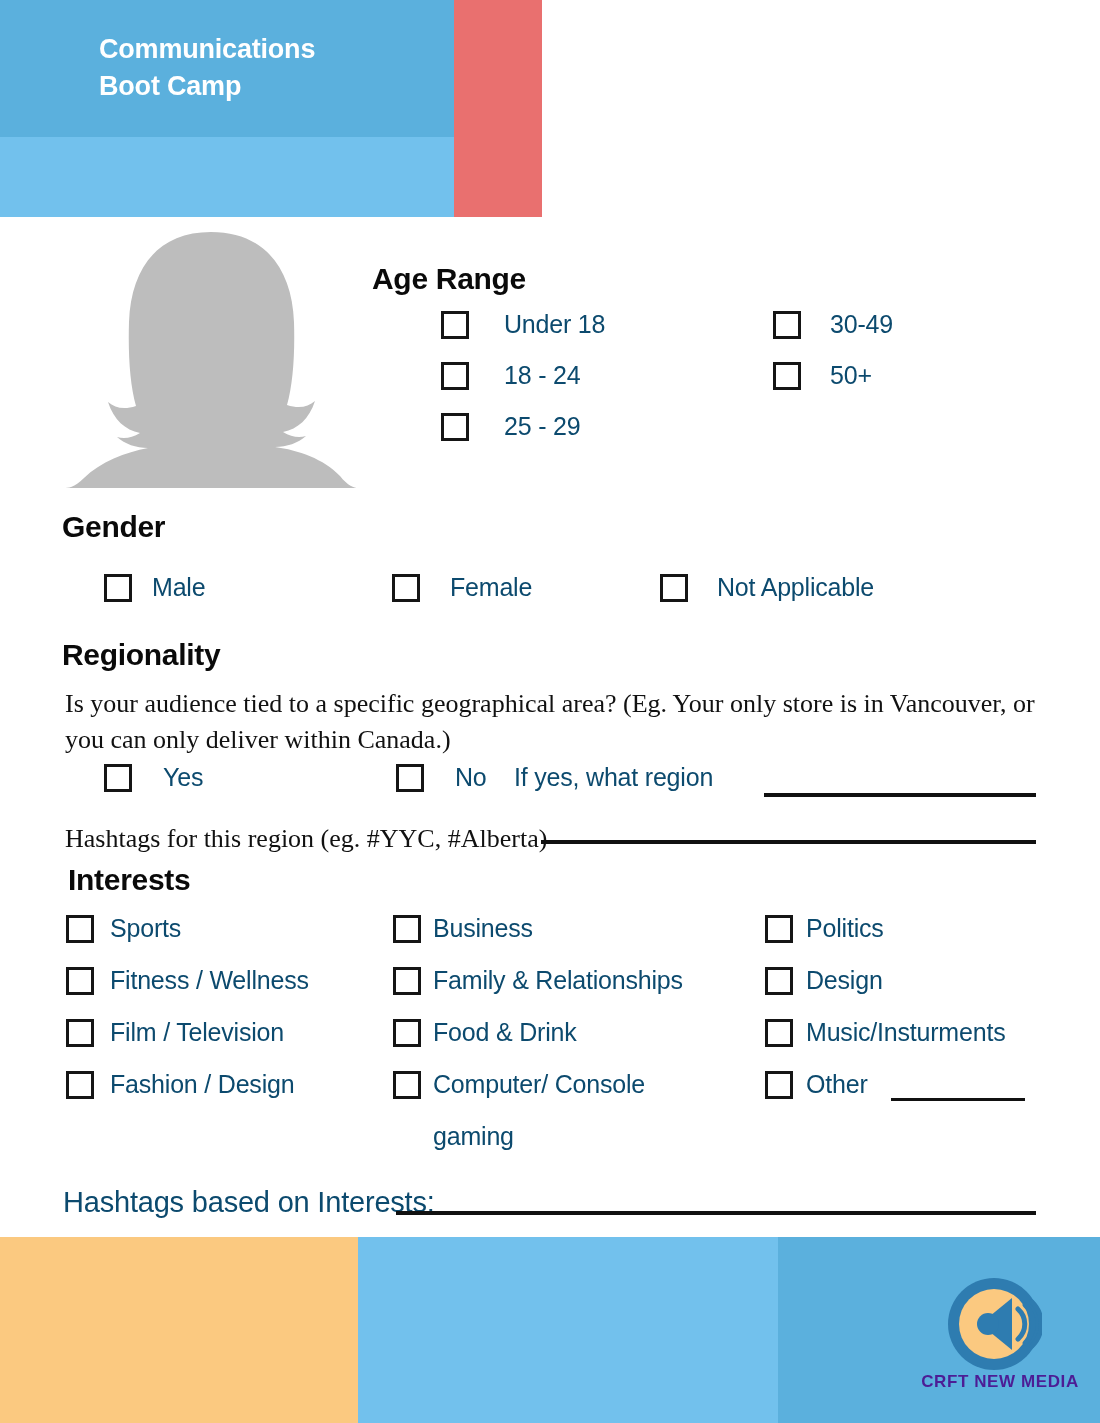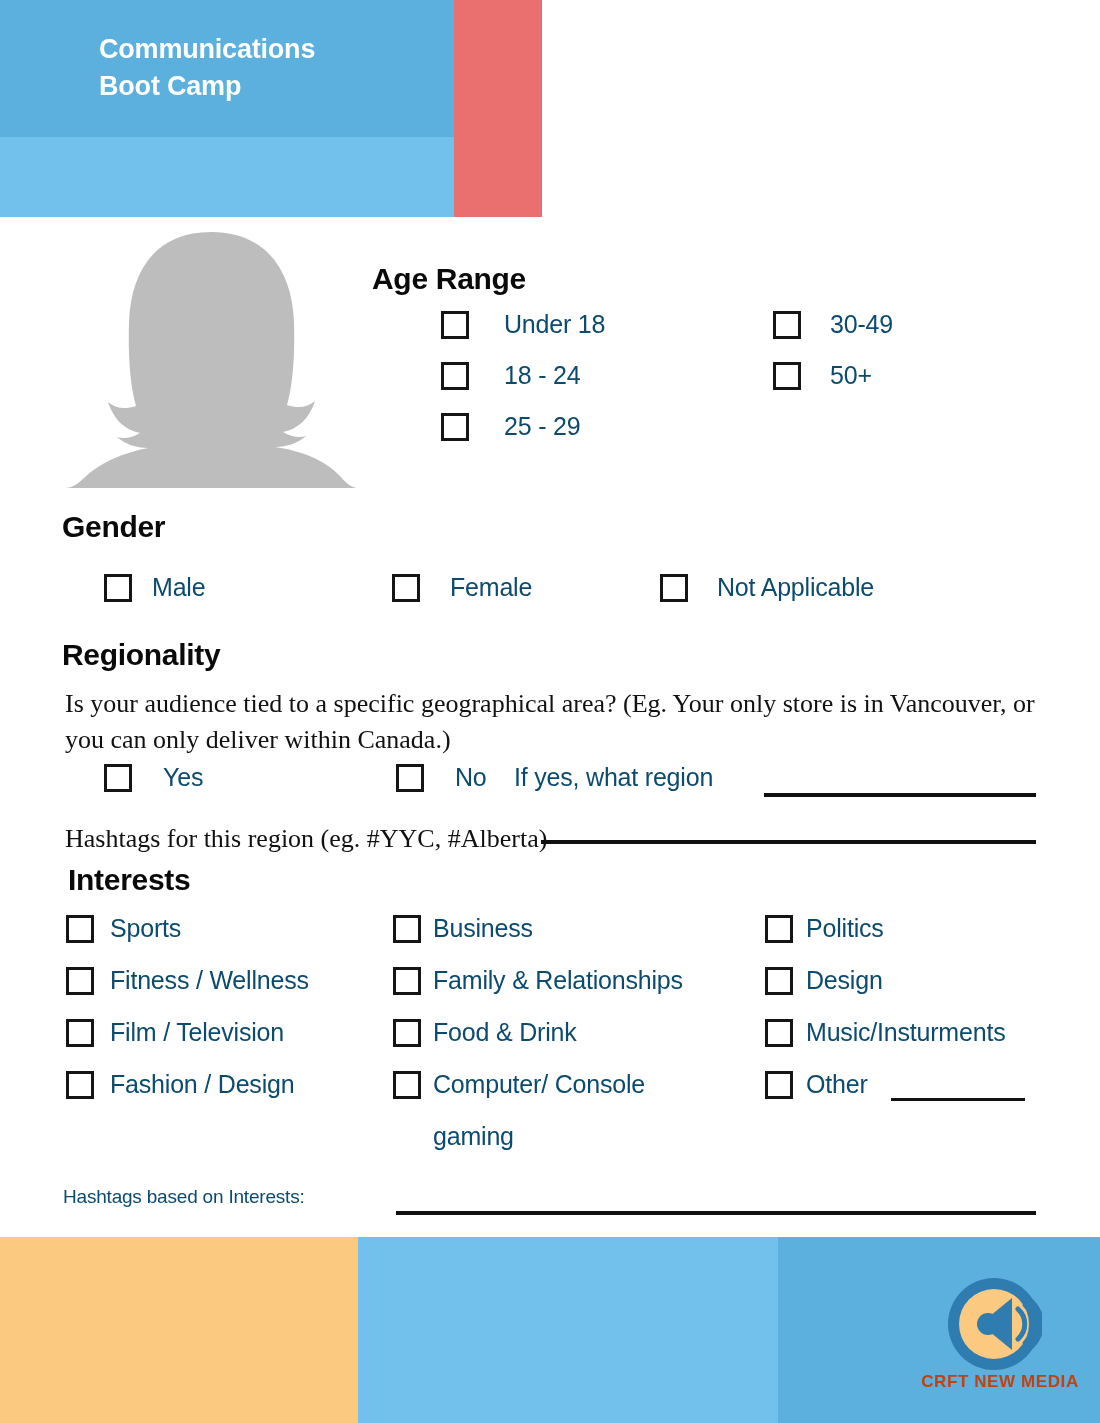--- a/index.html
+++ b/index.html
@@ -136,21 +136,21 @@
   .logo-mark {
     position: absolute;
     left: 946px; top: 1276px;
     width: 96px; height: 96px;
   }
   .logo-text {
     position: absolute;
     left: 920px; top: 1372px;
     width: 160px;
     text-align: center;
-    color: #c2410c;
+    color: #4c1d95;
     font-size: 17px;
     font-weight: bold;
     letter-spacing: 0.6px;
     white-space: nowrap;
   }
 </style>
 </head>
 <body>
 
 <div class="header">
@@ -265,21 +265,21 @@
 <div class="opt" style="left:806px; top:966px;">Design</div>
 
 <div class="cb" style="left:765px; top:1019px;"></div>
 <div class="opt" style="left:806px; top:1018px;">Music/Insturments</div>
 
 <div class="cb" style="left:765px; top:1071px;"></div>
 <div class="opt" style="left:806px; top:1070px;">Other</div>
 <div class="opt" style="left:895px; top:1070px; width:130px; height:30px;"></div>
 <div class="rule-thin" style="left:891px; top:1098px; width:134px;"></div>
 
-<div class="opt" style="left:63px; top:1186px; font-size:19px;">Hashtags based on Interests:</div>
+<div class="opt" style="left:63px; top:1186px; font-size:29px;">Hashtags based on Interests:</div>
 <div class="opt" style="left:400px; top:1186px; width:636px; height:28px;"></div>
 <div class="rule" style="left:396px; top:1211px; width:640px;"></div>
 
 <div class="footer">
   <div class="ft-orange"></div>
   <div class="ft-lightblue"></div>
   <div class="ft-blue"></div>
 </div>
 
 <div class="logo-mark">

